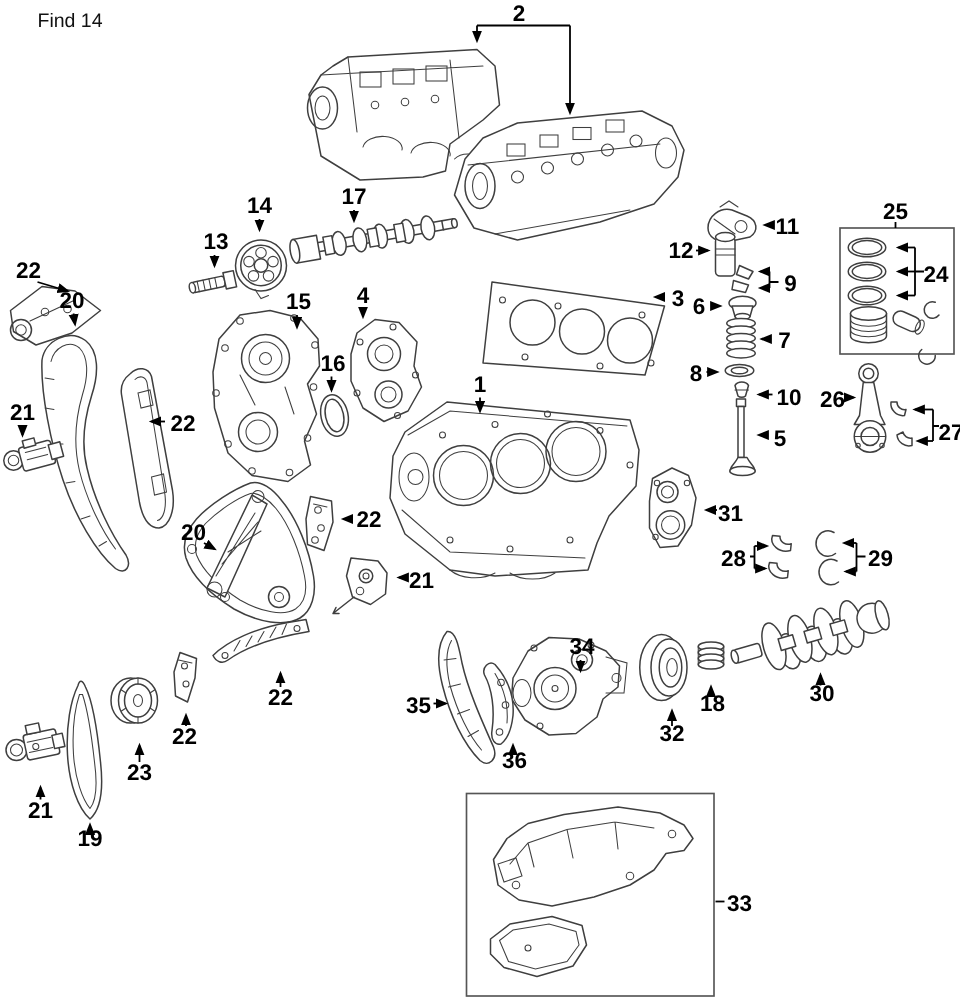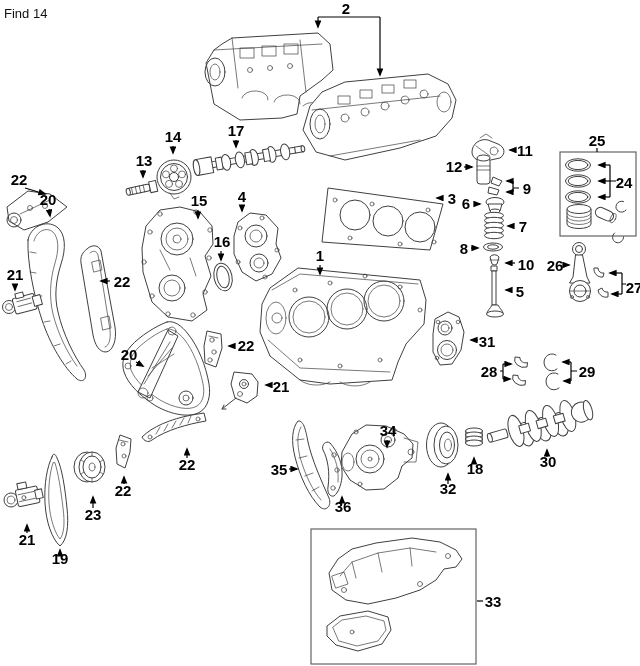--- a/index.html
+++ b/index.html
@@ -1,18 +1,18 @@
 <!DOCTYPE html>
 <html><head>
 <meta charset="utf-8">
 <style>
   html,body{margin:0;padding:0;background:#fff;}
   .stage{position:relative;width:640px;height:666px;background:#fff;overflow:hidden;
          font-family:"Liberation Sans",sans-serif;}
-  .title{position:absolute;left:4px;top:6px;font-size:13px;color:#111;}
+  .title{position:absolute;left:25px;top:6px;font-size:13px;color:#111;}
   svg{position:absolute;left:0;top:0;}
   .p{fill:#fff;stroke:#3f3f3f;stroke-width:1;stroke-linejoin:round;}
   .n{fill:none;stroke:#3f3f3f;stroke-width:1;stroke-linejoin:round;stroke-linecap:round;}
   .t{fill:none;stroke:#3f3f3f;stroke-width:.7;stroke-linecap:round;}
   .cl{font-family:"Liberation Sans",sans-serif;font-weight:bold;font-size:15px;fill:#000;text-anchor:middle;}
   .al{stroke:#000;stroke-width:1.2;fill:none;}
   .box{fill:none;stroke:#555;stroke-width:1.1;}
 </style>
 </head>
 <body>

